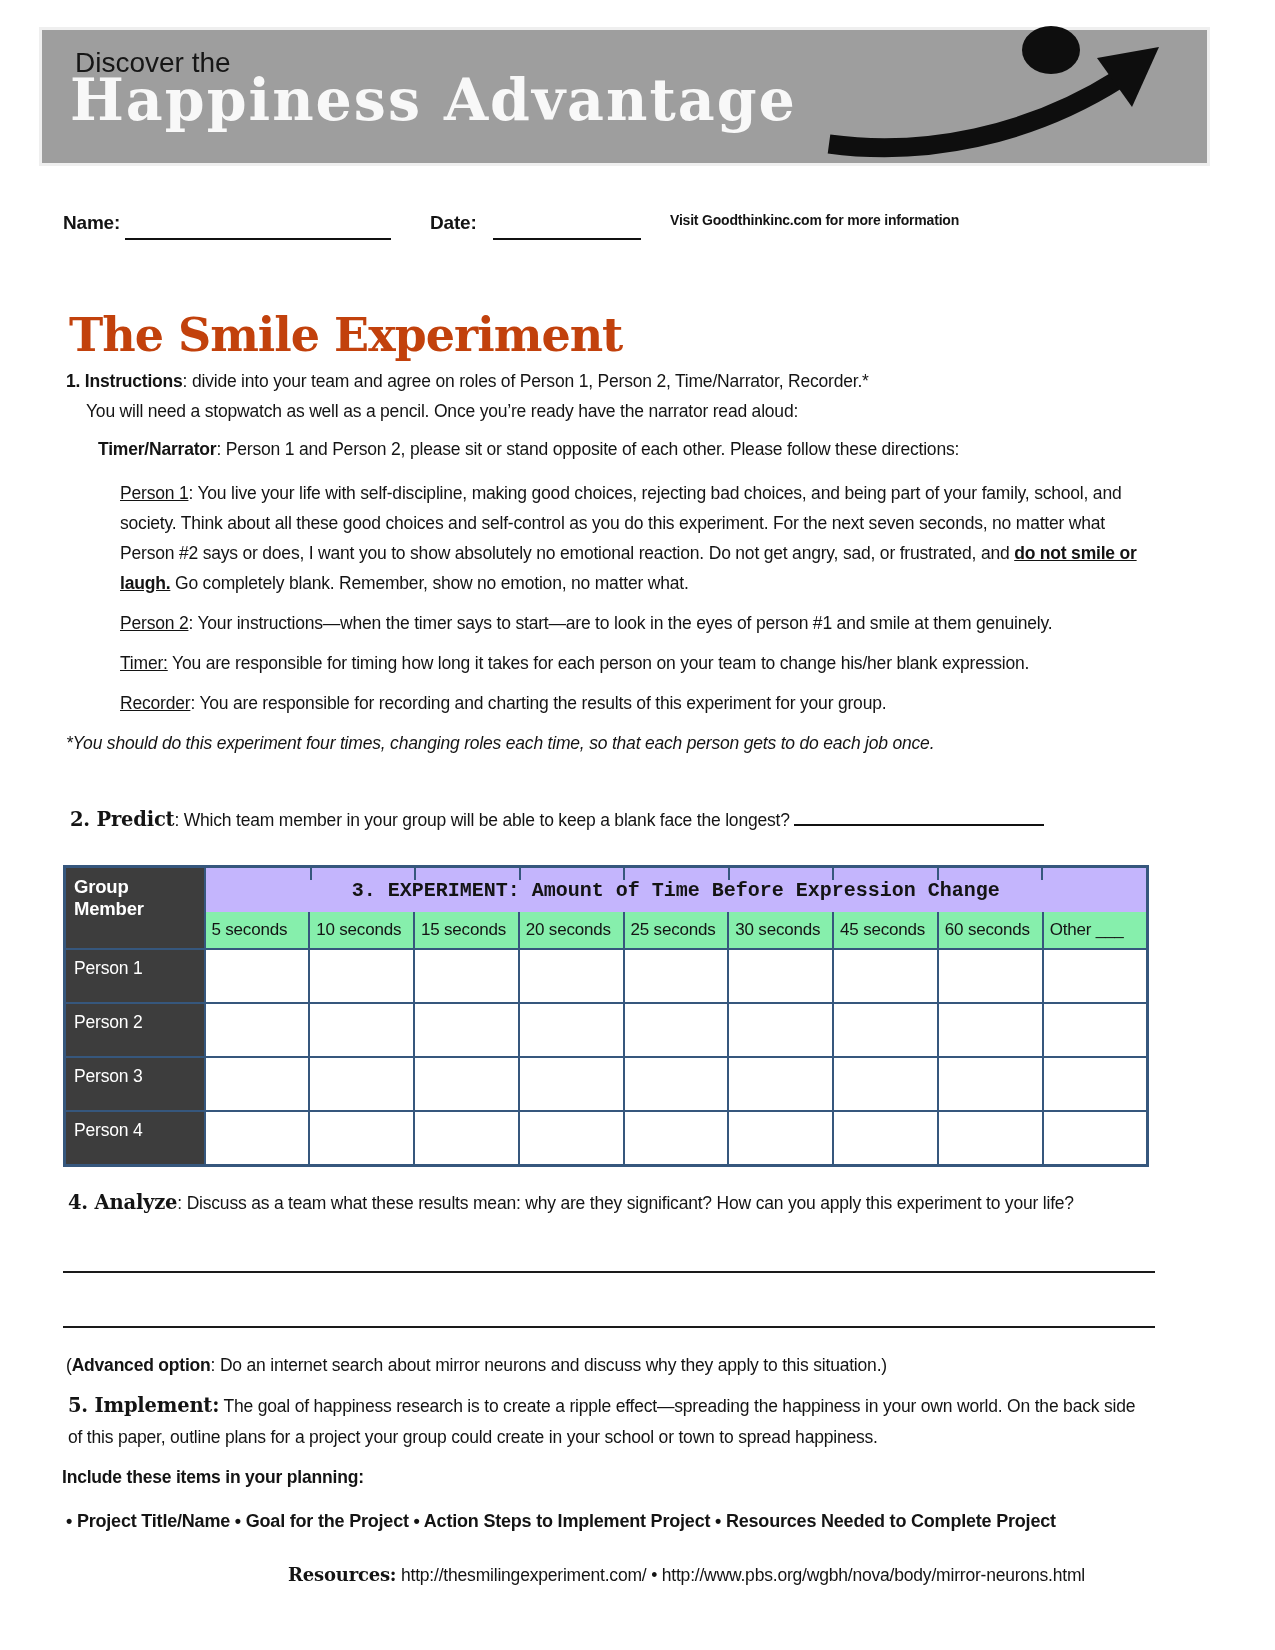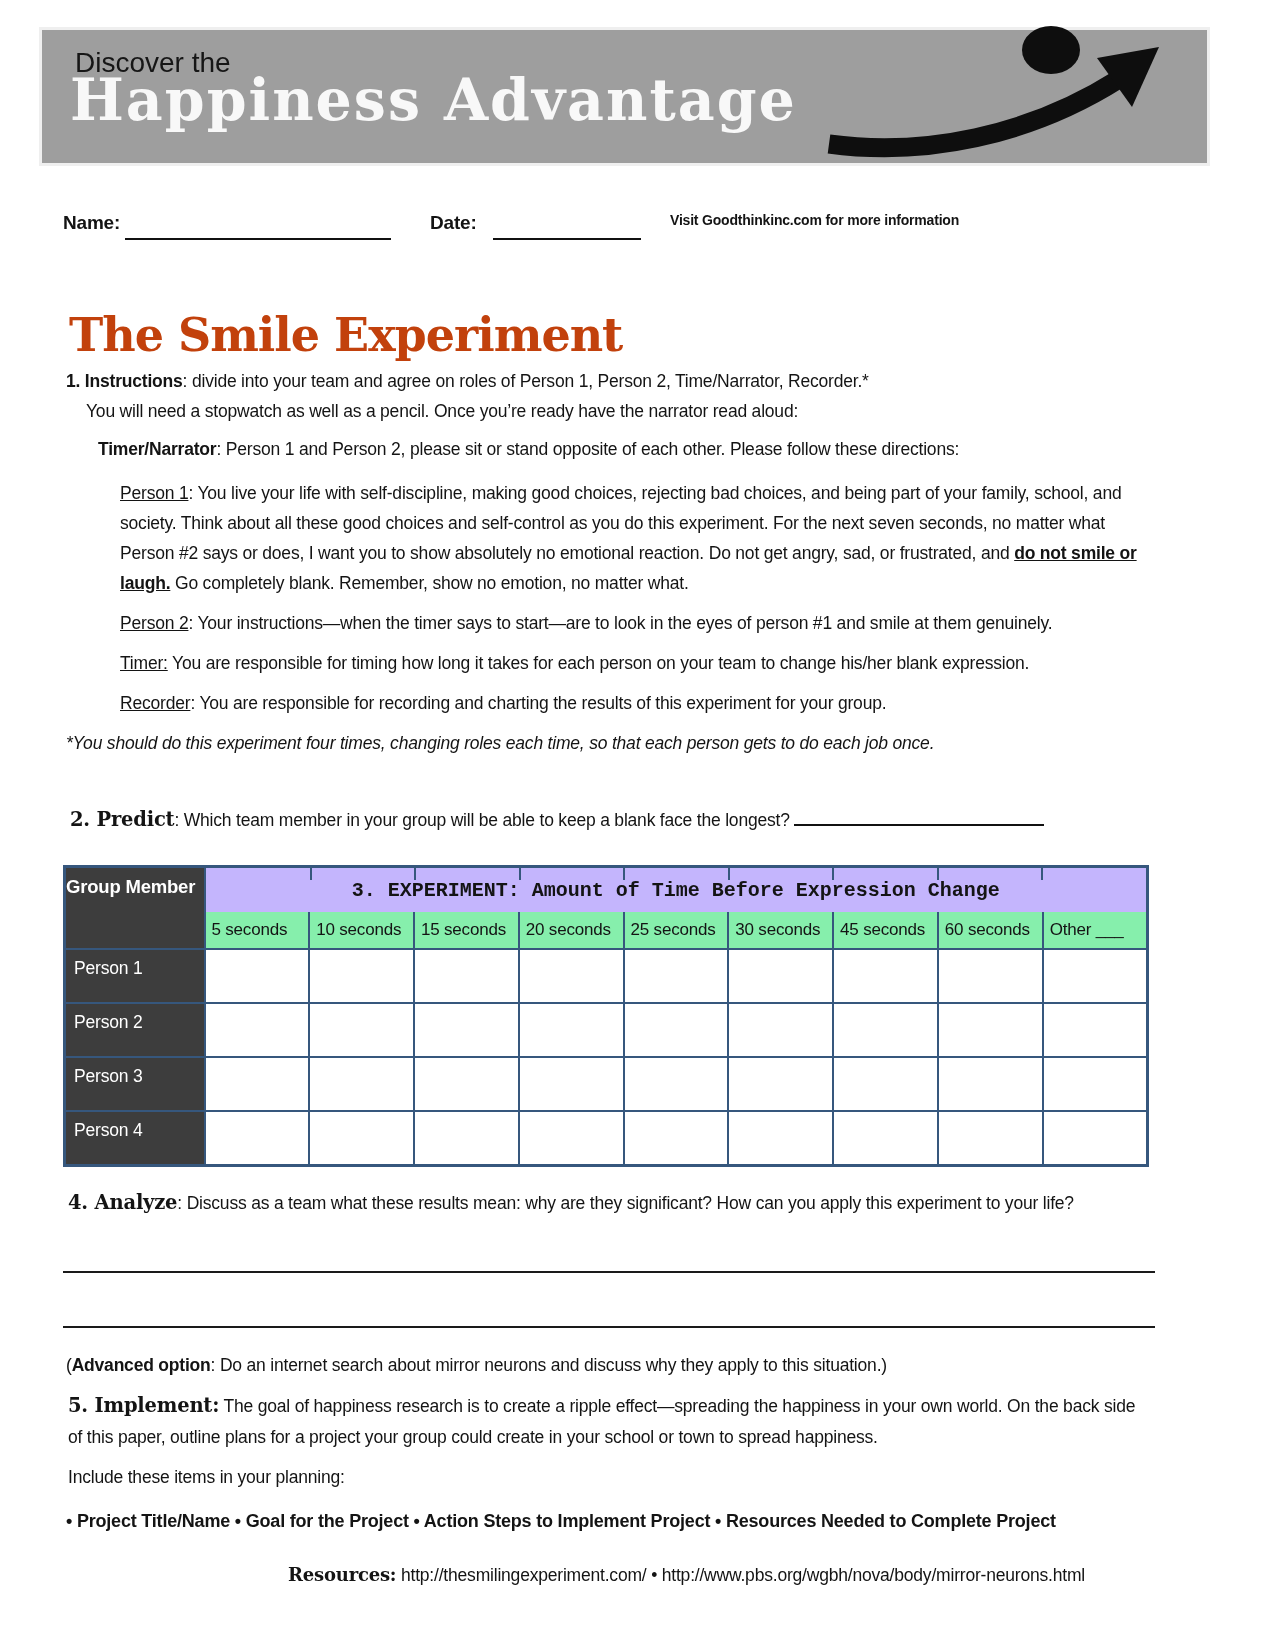--- a/index.html
+++ b/index.html
@@ -51,34 +51,34 @@
   .pos-timer    { left:120px; top:648px; width:1042px; }
   .pos-recorder { left:120px; top:688px; width:1042px; }
   .pos-footnote { left:66px; top:728px; width:1100px; font-style:italic; font-size:17.5px; }
   .pos-predict  { left:70px; top:804px; width:1100px; }
   .predict-blank { display:inline-block; width:250px; height:20px; border-bottom:2px solid #111; vertical-align:baseline; }
   .pos-analyze  { left:68px; top:1188px; width:1100px; }
   .answer-line  { position:absolute; left:63px; width:1092px; height:0; border-top:2px solid #1a1a1a; }
   .line-1 { top:1271px; } .line-2 { top:1326px; }
   .pos-advanced { left:66px; top:1350px; width:1100px; }
   .pos-implement { left:68px; top:1390px; width:1072px; line-height:31px; }
-  .pos-planning { left:68px; top:1462px; width:1100px; font-weight:normal; }
+  .pos-planning { left:62px; top:1462px; width:1100px; font-weight:bold; }
   .pos-bullets  { left:66px; top:1506px; width:1110px; font-weight:bold; font-size:18px; }
   .pos-resources{ left:288px; top:1560px; width:900px; }
   
   .exp-table {
     position:absolute; left:63px; top:865px; width:1086px;
     border-collapse:collapse; table-layout:fixed;
     border:3px solid #36577d; font-size:17px;
   }
   .exp-table td { border:2px solid #36577d; }
   .col-label { width:140px; }
   .corner-cell {
     background:#3d3d3d; color:#ffffff; font-weight:bold; font-size:18.5px;
-    vertical-align:top; padding:8px 6px 0 0;margin-top:44px;
+    vertical-align:top; padding:8px 6px 0 8px;margin-top:44px;
   }
   .exp-head {
     background:#c4b5fd; height:42px; text-align:center; vertical-align:middle;
     font-family:Liberation Mono, monospace; font-weight:bold; font-size:20px;
     border-bottom:none !important; position:relative; letter-spacing:0;
   }
   .tick { position:absolute; top:0; width:2px; height:12px; background:#36577d; }
   .subhead td {
     background:#86efac; height:36px; vertical-align:middle;
     padding:0 4px 0 6px; border-top:none !important; white-space:nowrap;

